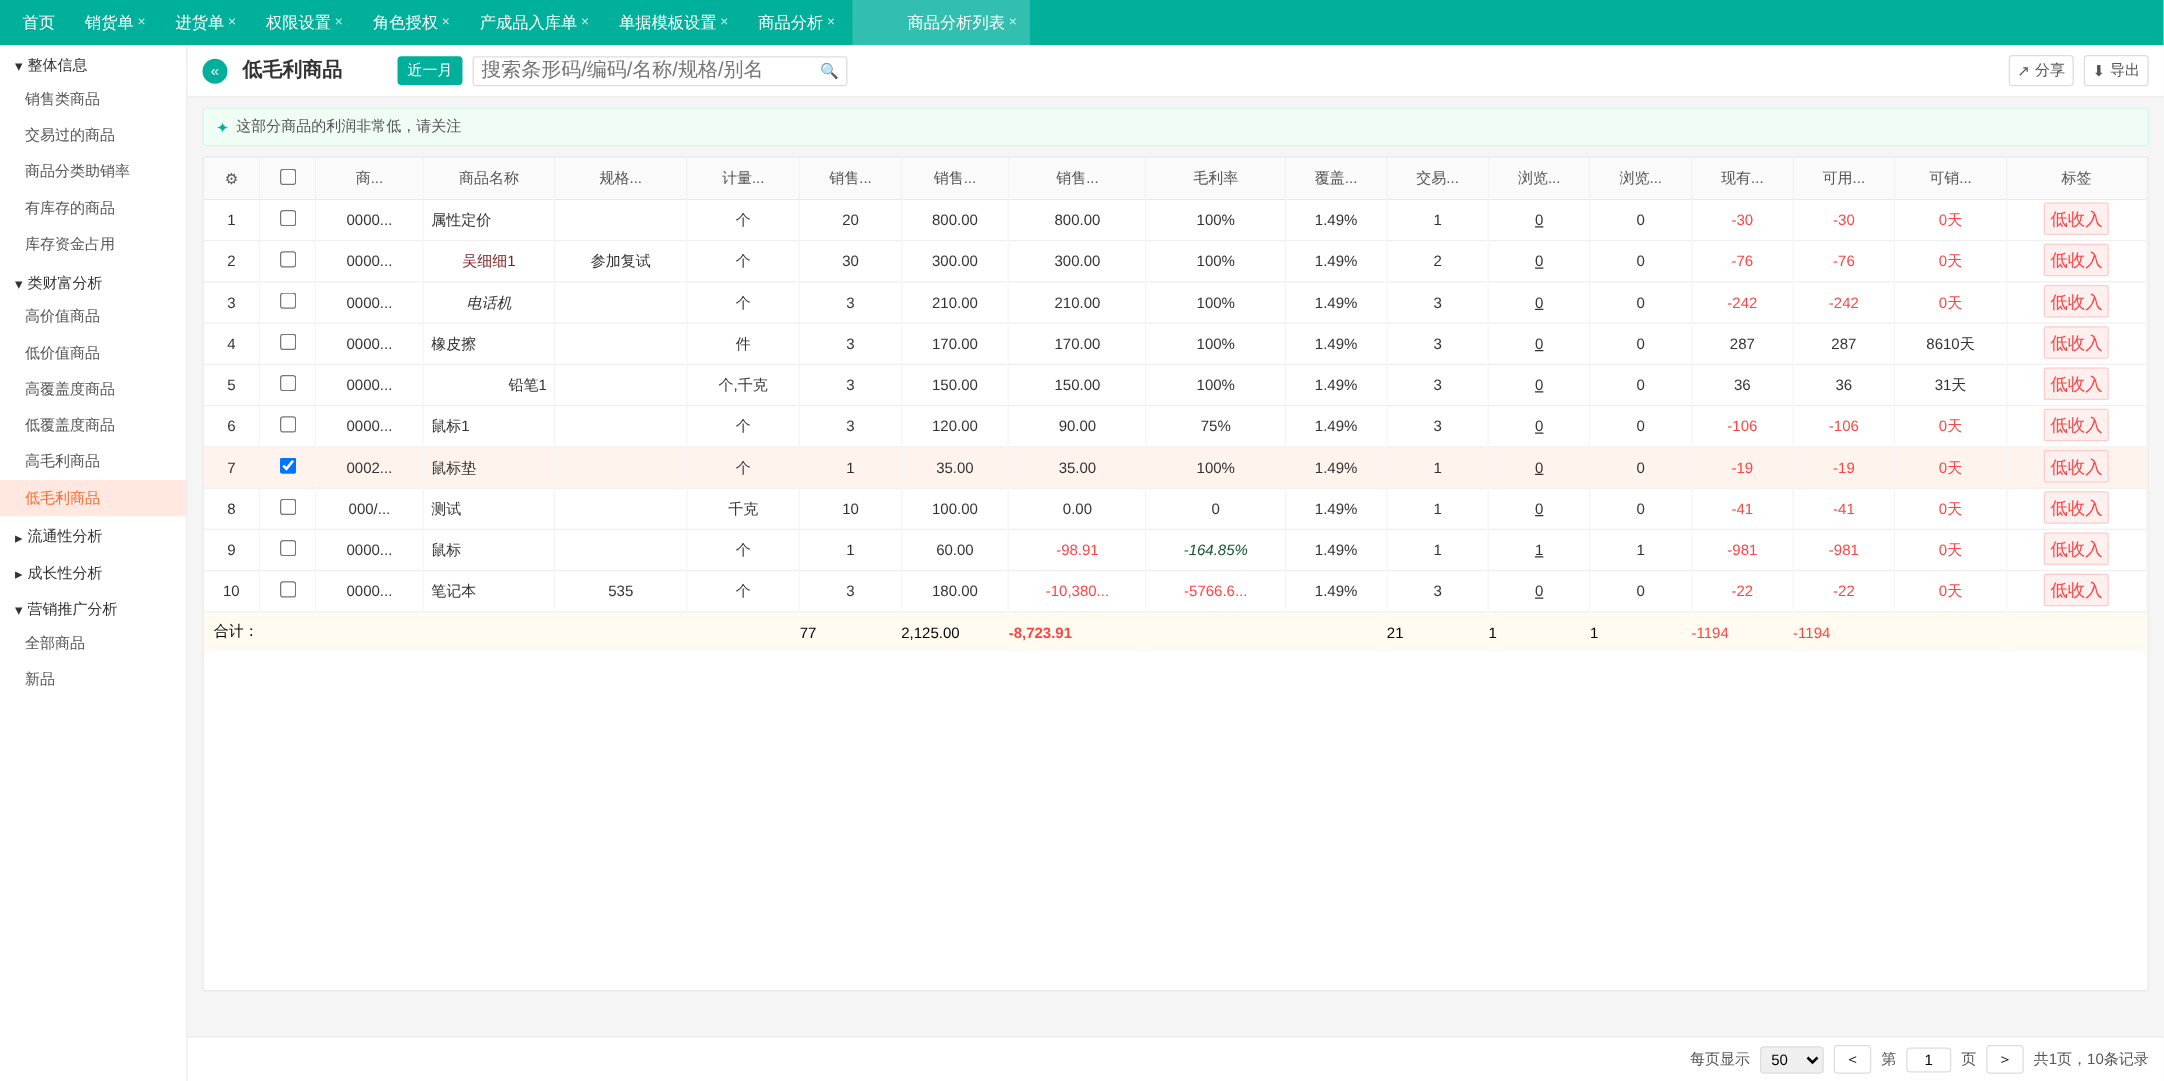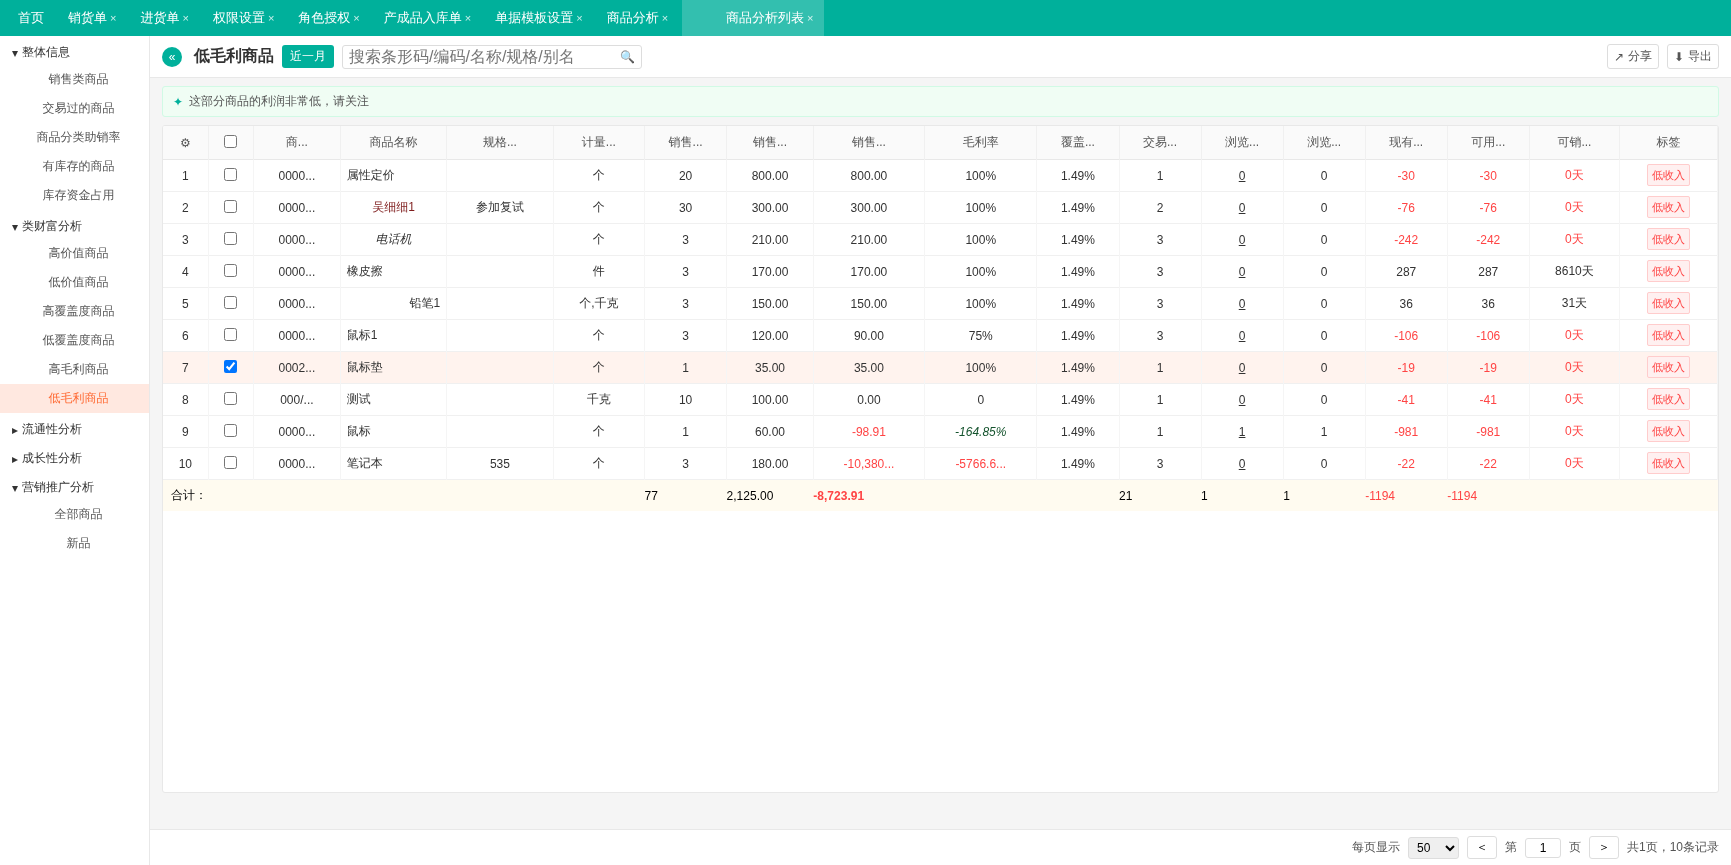--- a/index.html
+++ b/index.html
@@ -48,21 +48,20 @@
       display: flex;
       align-items: center;
       gap: 4px;
       cursor: pointer;
     }
     .sidebar-item {
       padding: 6px 12px 6px 20px;
       color: #555;
       cursor: pointer;
       white-space: nowrap;
-      text-align: center;
     }
     .sidebar-item.active { background: #ffe8e0; color: #ff6b35; }
 
     
     .content {
       flex: 1;
       display: flex;
       flex-direction: column;
       background: #f5f5f5;
       overflow: hidden;
@@ -79,20 +78,21 @@
     }
     .page-title { font-size: 16px; font-weight: 600; color: #333; }
     .time-filter-btn {
       background: #00b09b;
       color: #fff;
       border: none;
       border-radius: 3px;
       padding: 3px 8px;
       cursor: pointer;
       font-size: 12px;
+      margin-left: 36px;
     }
     .search-box {
       display: flex;
       align-items: center;
       border: 1px solid #ddd;
       border-radius: 3px;
       padding: 2px 6px;
       flex: 1;
       max-width: 300px;
     }
@@ -174,21 +174,21 @@
       border-right: 1px solid #f5f5f5;
       font-size: 12px;
       white-space: nowrap;
     }
     .tag-low-income {
       background: #fff0f0;
       color: #ff4444;
       border: 1px solid #ffcccc;
       border-radius: 2px;
       padding: 4px 4px;
-      font-size: 11px;
+      font-size: 14px;
     }
     .underline-link { text-decoration: underline; color: #333; cursor: pointer; }
 
     
     .pagination-bar {
       background: #fff;
       border-top: 1px solid #e8e8e8;
       padding: 6px 12px;
       display: flex;
       align-items: center;

